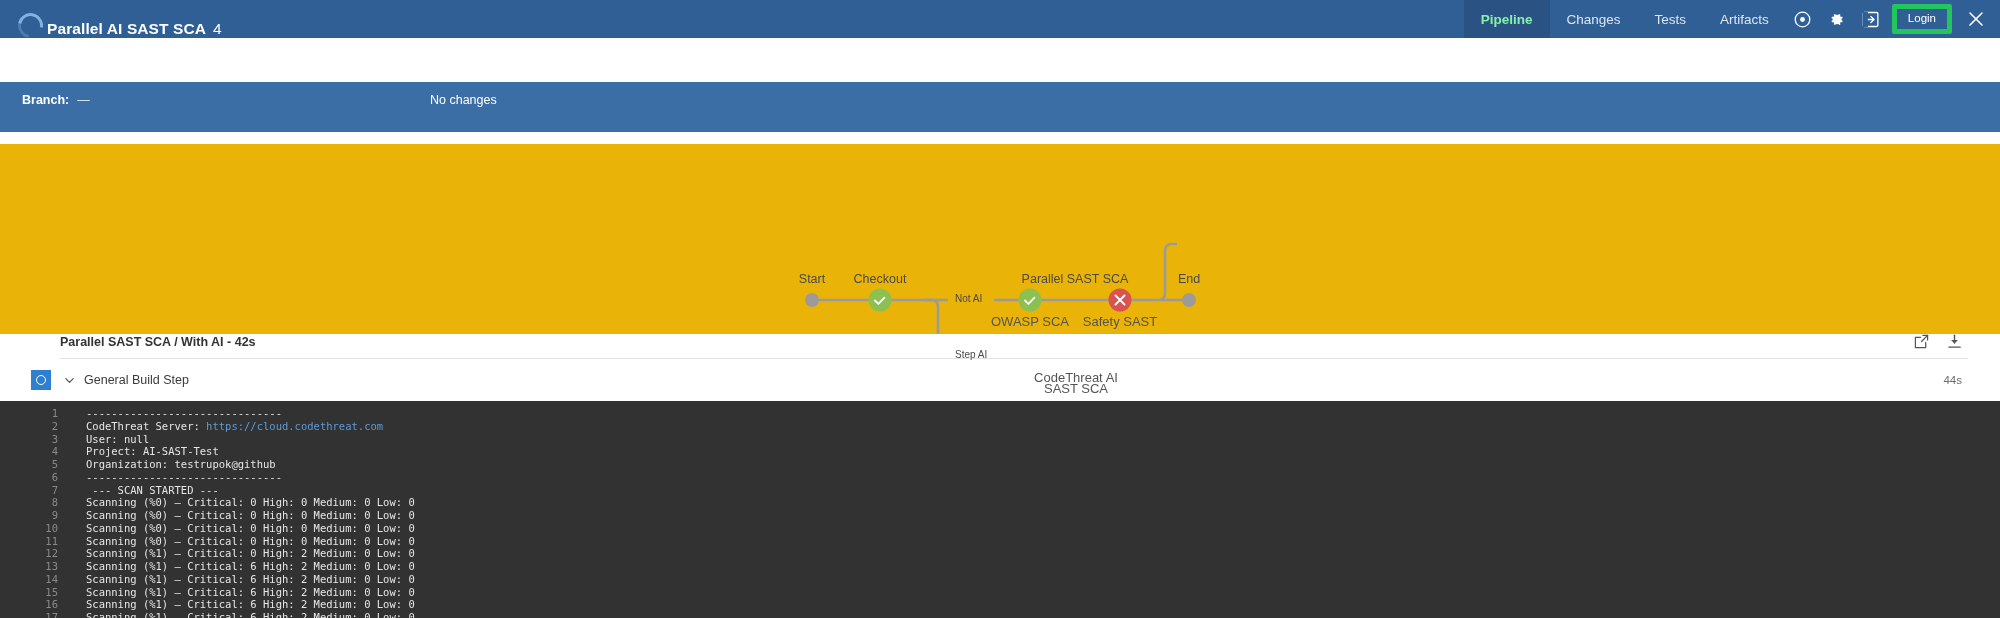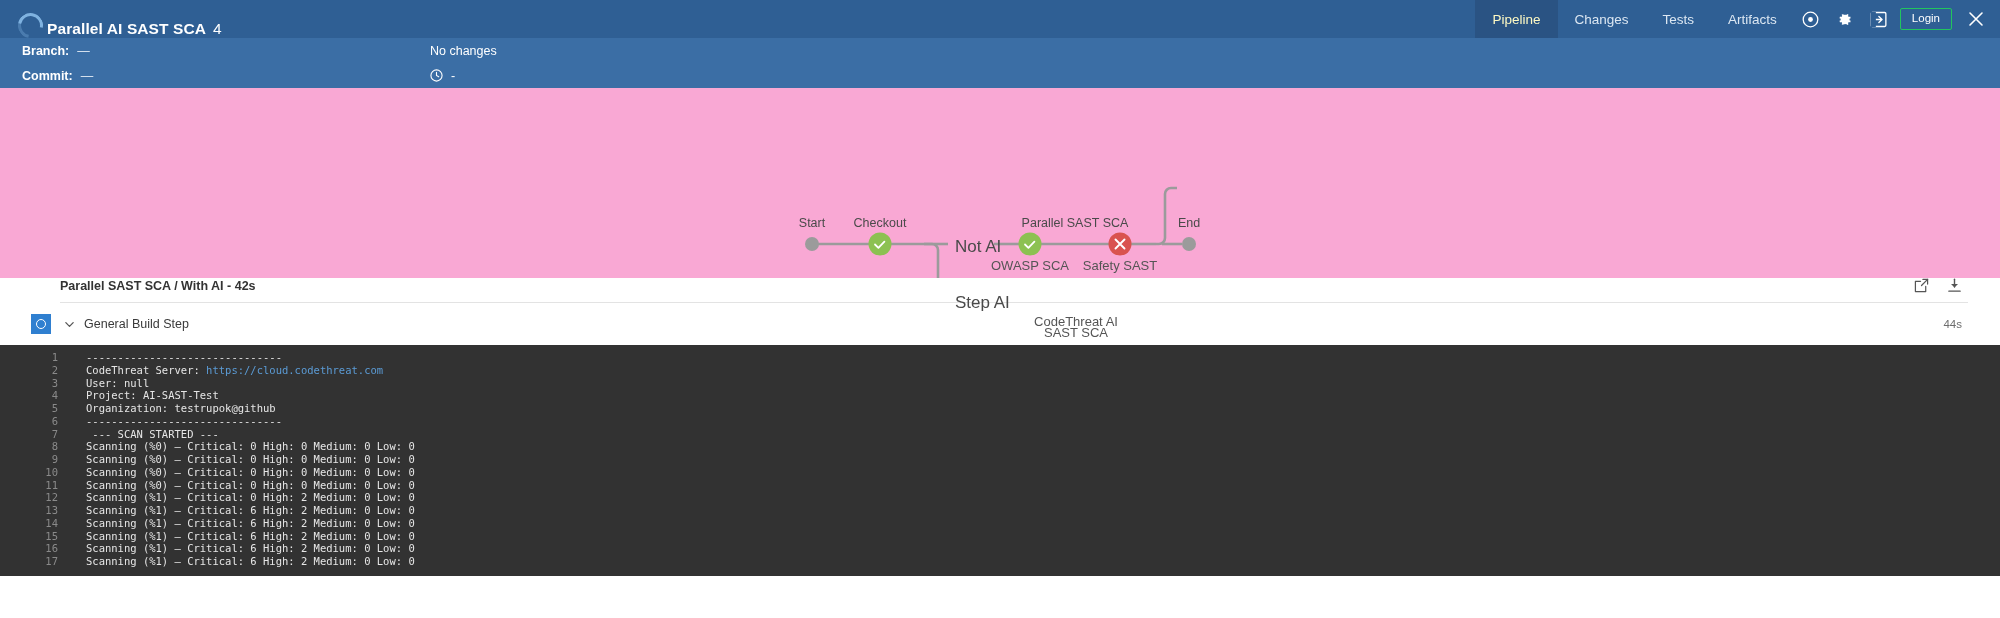--- a/index.html
+++ b/index.html
@@ -60,34 +60,34 @@
     display: flex;
     align-items: center;
     padding: 0 17px;
     font-size: 13.5px;
     color: #dce7f2;
     white-space: nowrap;
     cursor: pointer;
   }
   .nav-tab.active {
     background: #2a5383;
-    color: #fef9c3;
-    font-weight: normal;
+    color: #86efac;
+    font-weight: bold;
     margin-left: 20px;
   }
   .icon-btn {
     display: flex;
     align-items: center;
     justify-content: center;
     width: 34px;
     cursor: pointer;
   }
   .login-btn {
     align-self: center;
-    border: 1px solid #22c55e;
+    border: 5px solid #22c55e;
     border-radius: 2px;
     font-size: 11.5px;
     color: #ffffff;
     padding: 4px 11px;
     margin: 0 6px 0 4px;
     line-height: 1;
     cursor: pointer;
   }
   .close-btn {
     display: flex;
@@ -102,22 +102,23 @@
   .subheader {
     background: #3b6ea5;
     color: #ffffff;
     height: 50px;
     padding: 0 0 0 0;
     position: relative;
     font-size: 12.5px;
   }
   .sub-row {
     display: flex;
-    align-items: center;
+    align-items: flex-end;
     height: 25px;
+    margin-top: 44px;
   }
   .sub-col-a {
     width: 430px;
     padding-left: 22px;
     box-sizing: border-box;
     display: flex;
     gap: 8px;
   }
   .sub-label { font-weight: bold; }
   .sub-value { color: #e8f0f8; }
@@ -135,21 +136,22 @@
     align-items: center;
     justify-content: center;
     width: 13px;
     height: 13px;
   }
 
   
   .graph-area {
     position: relative;
     height: 190px;
-    background: #f9a8d4;
+    background: #eab308;
+    margin-top: 12px;
   }
   .graph-svg {
     position: absolute;
     left: 0;
     top: 0;
   }
   .node-label {
     position: absolute;
     font-size: 12.5px;
     color: #4a4a4a;
@@ -160,21 +162,21 @@
     position: absolute;
     font-size: 13px;
     color: #555555;
     white-space: nowrap;
     transform: translateX(-50%);
     text-align: center;
     line-height: 11.5px;
   }
   .branch-label {
     position: absolute;
-    font-size: 17px;
+    font-size: 10px;
     color: #4a4a4a;
     white-space: nowrap;
   }
 
   
   .log-section {
     padding: 0 32px;
   }
   .log-title-row {
     display: flex;

